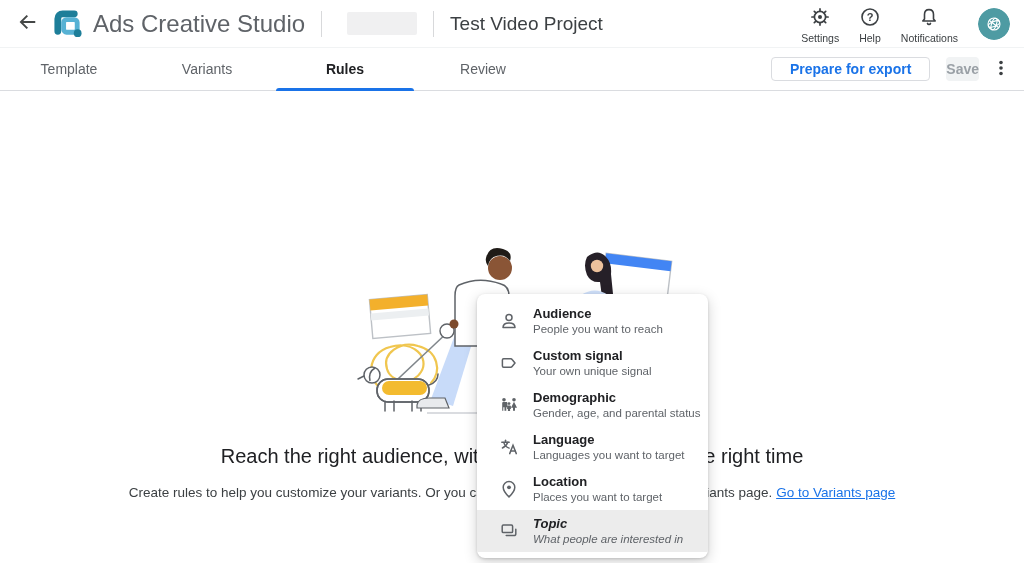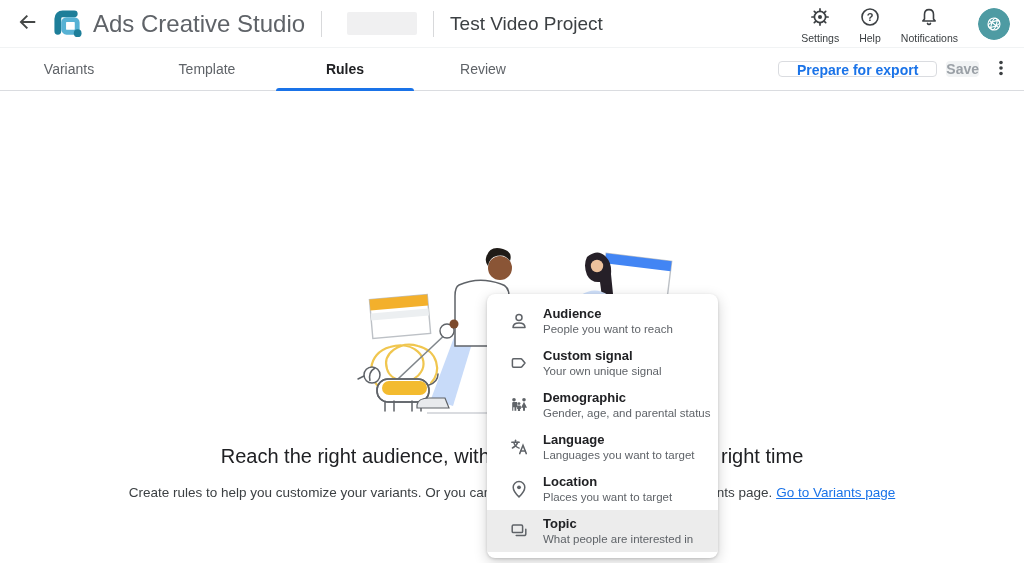--- a/index.html
+++ b/index.html
@@ -28,42 +28,42 @@
   
   .tabbar { height:43px; display:flex; align-items:stretch; border-bottom:1px solid #dadce0;
             background:#fff; position:relative; }
   .tabs { display:flex; }
   .tab { width:138px; display:flex; align-items:center; justify-content:center;
          font-size:14px; color:#5f6368; cursor:pointer; position:relative; }
   .tab.active { color:#202124; font-weight:700;text-align:center; }
   .tab.active::after { content:""; position:absolute; left:0; right:0; bottom:-1px; height:3px;
                        background:#1a73e8; border-radius:3px 3px 0 0; }
   .tab-actions { margin-left:auto; display:flex; align-items:center; gap:9px; padding-right:10px; }
-  .btn { height:16px; border-radius:4px; font-size:14px; font-weight:700;
-         font-family:"Liberation Sans", sans-serif; cursor:pointer; white-space:nowrap; }
+  .btn { height:24px; border-radius:4px; font-size:14px; font-weight:700;
+         font-family:"Liberation Sans", sans-serif; cursor:pointer; white-space:nowrap;margin-left:7px; }
   .btn-outline { background:#fff; color:#1a73e8; border:1px solid #dadce0; padding:0 18px; }
   .btn-disabled { background:#f1f3f4; color:#9aa0a6; border:none; padding:0 0; cursor:default; }
   .kebab { width:26px; height:32px; display:flex; align-items:center; justify-content:center;
            background:none; border:none; cursor:pointer; }
 
   
   main { position:relative; height:471px; }
   .illustration { position:absolute; left:355px; top:150px; }
   .empty-heading { position:absolute; top:354px; left:0; right:0; text-align:center;
                    font-size:20px; font-weight:400; color:#202124; }
   .empty-desc { position:absolute; top:394px; left:0; right:0; text-align:center;
                 font-size:13.5px; color:#3c4043; }
   .empty-desc a { color:#1a73e8; text-decoration:underline; cursor:pointer; }
 
   
-  .dropdown { position:absolute; left:487px; top:294px; width:231px; background:#fff;
+  .dropdown { position:absolute; left:477px; top:294px; width:231px; background:#fff;
               border-radius:8px; padding:6px 0; z-index:5; overflow:hidden;
               box-shadow:0 1px 3px rgba(0,0,0,.16), 0 4px 14px rgba(0,0,0,.18); }
   .menu-item { height:42px; display:flex; align-items:center; padding:0 14px 0 22px; cursor:pointer; }
-  .menu-item.highlighted { background:#ececec; }
+  .menu-item.highlighted { background:#ececec;font-style:italic; }
   .mi-icon { width:20px; height:20px; flex:none; margin-right:14px; display:flex;
              align-items:center; justify-content:center; }
   .mi-text { display:flex; flex-direction:column; justify-content:center; min-width:0; }
   .mi-title { font-size:13px; font-weight:700; color:#202124; line-height:16px; }
   .mi-sub { font-size:11.5px; color:#5f6368; line-height:15px; white-space:nowrap; }
 </style>
 </head>
 <body>
 
 <div class="app">
@@ -131,22 +131,22 @@
             <ellipse cx="16" cy="16" rx="2.4" ry="6" transform="rotate(18 16 16)"></ellipse>
             <path d="M11.5 12.5 20.5 19.5"></path>
           </g>
         </svg>
       </button>
     </div>
   </header>
 
   <nav class="tabbar">
     <div class="tabs">
+      <div class="tab">Template</div>
       <div class="tab">Variants</div>
-      <div class="tab">Template</div>
       <div class="tab active">Rules</div>
       <div class="tab">Review</div>
     </div>
     <div class="tab-actions">
       <button class="btn btn-outline">Prepare for export</button>
       <button class="btn btn-disabled">Save</button>
       <button class="kebab">
         <span>
           <svg width="18" height="18" viewBox="0 0 18 18">
             <circle cx="9" cy="3.5" r="1.8" fill="#3c4043"></circle>

